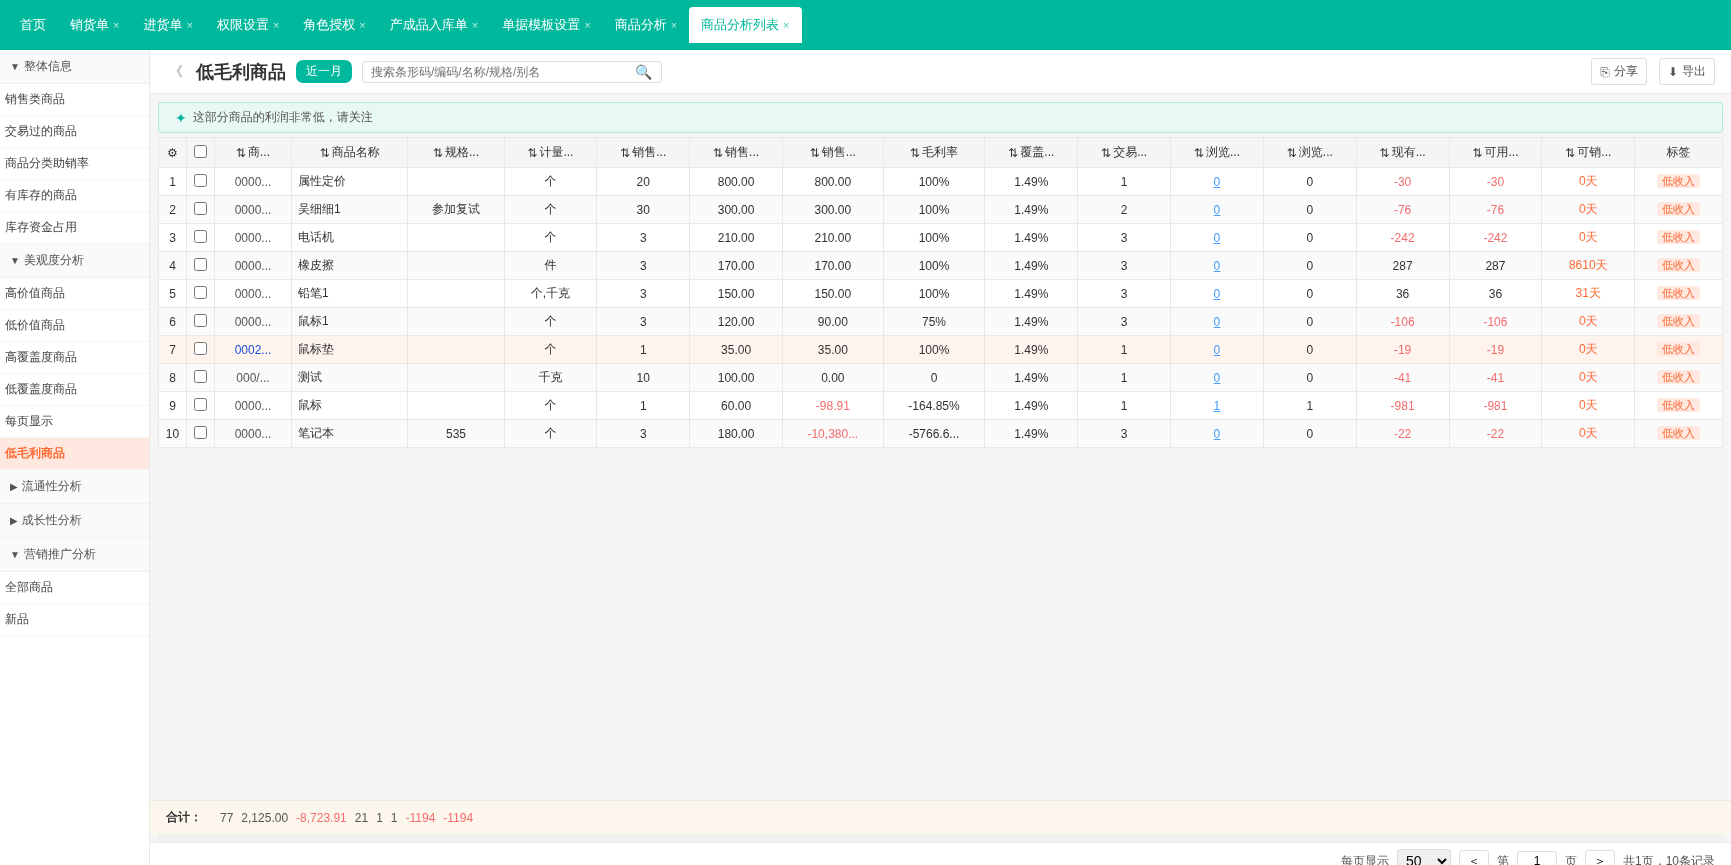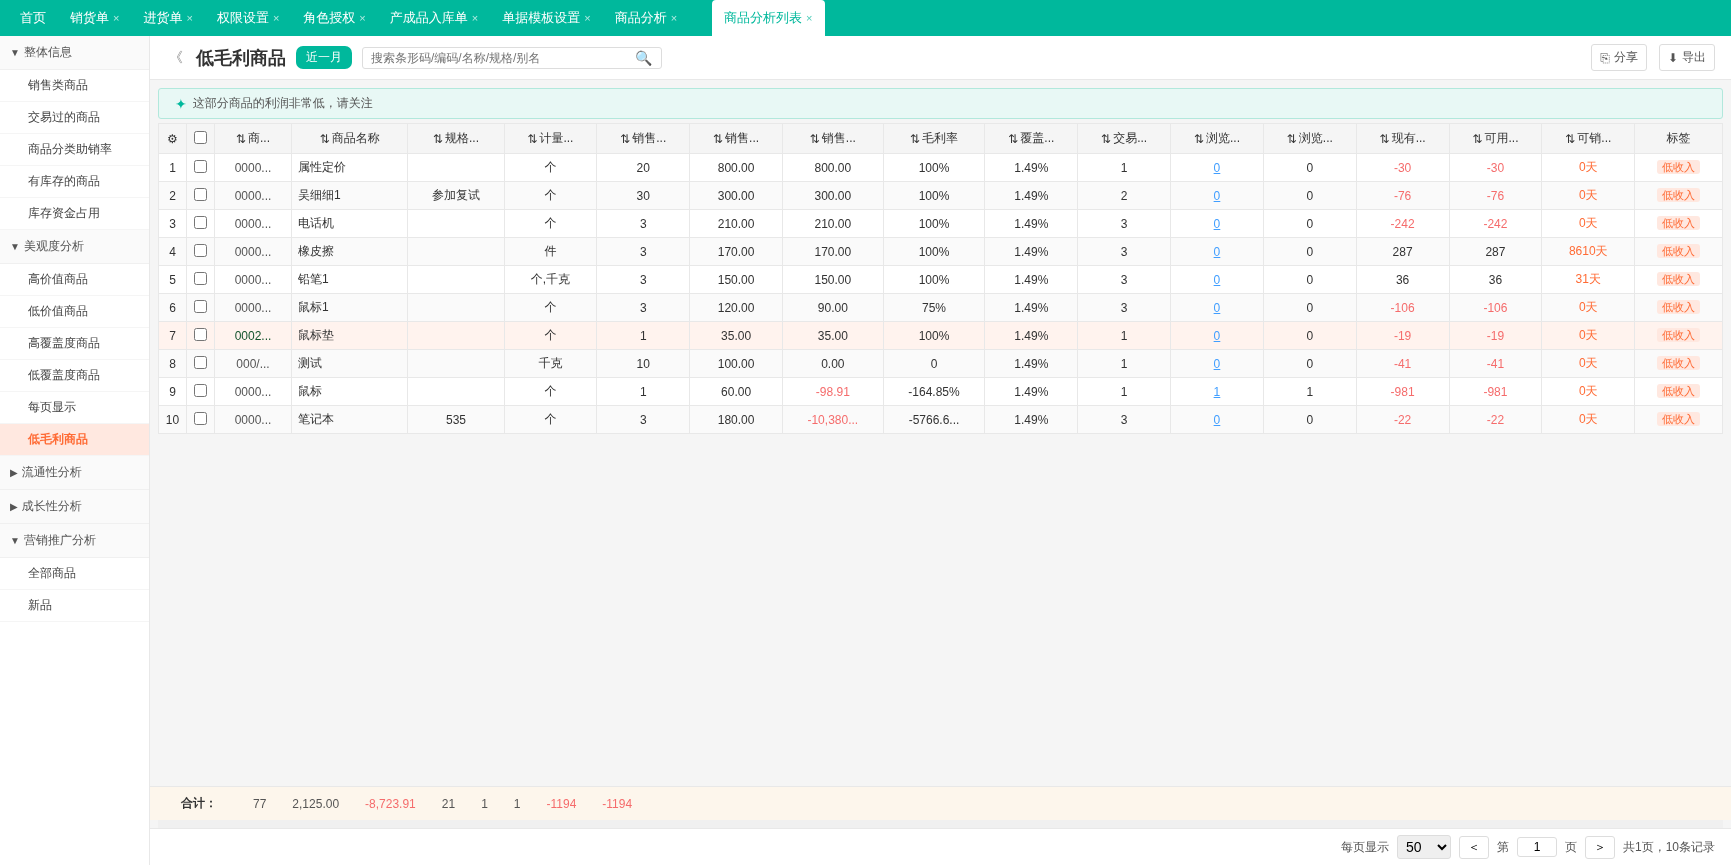--- a/index.html
+++ b/index.html
@@ -3,35 +3,35 @@
   <meta charset="utf-8">
   <style>
     * { box-sizing: border-box; margin: 0; padding: 0; }
     body { font-family: 'Microsoft YaHei', Arial, sans-serif; font-size: 12px; color: #333; background: #f5f5f5; }
 
     
     .top-nav {
       background: #00b89c;
       display: flex;
       align-items: center;
-      height: 36px;
+      height: 50px;
       padding: 0 8px;
       gap: 0;
     }
     .nav-item {
       color: #fff;
       padding: 0 12px;
       height: 36px;
       display: flex;
       align-items: center;
       cursor: pointer;
       font-size: 13px;
       white-space: nowrap;
     }
-    .nav-item.active { background: #fff; color: #00b89c; border-radius: 4px 4px 0 0; margin-left: 23px; }
+    .nav-item.active { background: #fff; color: #00b89c; border-radius: 4px 4px 0 0; }
     .nav-item .close-x { margin-left: 4px; font-size: 11px; opacity: 0.7; }
 
     
     .main-layout {
       display: flex;
       height: calc(100vh - 36px);
       overflow: hidden;
     }
 
     
@@ -47,21 +47,21 @@
       align-items: center;
       padding: 8px 10px;
       font-size: 12px;
       color: #555;
       cursor: pointer;
       background: #fafafa;
       border-bottom: 1px solid #f0f0f0;
     }
     .sidebar-group-header .arrow { margin-right: 4px; font-size: 10px; }
     .sidebar-item {
-      padding: 7px 10px 7px 28px;
+      padding: 7px 10px 7px 5px;
       font-size: 12px;
       color: #444;
       cursor: pointer;
       border-bottom: 1px solid #f5f5f5;
     }
     .sidebar-item.active { background: #ffe8e0; color: #ff6b35; font-weight: bold; }
 
     
     .content-area {
       flex: 1;
@@ -193,24 +193,24 @@
       color: #ff6b35; 
       border-radius: 3px; 
       padding: 1px 5px; 
       font-size: 11px;
     }
 
     
     .footer-bar {
       background: #fdf6ec;
       border-top: 1px solid #e8e8e8;
-      padding: 8px 31px;
-      display: flex;
-      align-items: center;
-      gap: 26px;
+      padding: 8px 16px;
+      display: flex;
+      align-items: center;
+      gap: 8px;
       font-size: 12px;
       color: #555;
       flex-shrink: 0;
     }
     .footer-bar .total-label { color: #333; font-weight: bold; margin-right: 10px; }
 
     
     .pagination-bar {
       background: #fff;
       border-top: 1px solid #e8e8e8;
@@ -595,21 +595,21 @@
       <td><span class="text-link">0</span></td>
       <td>0</td>
       <td class="text-red">-106</td>
       <td class="text-red">-106</td>
       <td class="text-orange">0天</td>
       <td><span class="tag-low">低收入</span></td>
     </tr>
             <tr class="highlighted">
       <td>7</td>
       <td><input type="checkbox" style=""></td>
-      <td style="color:#14532d">0002...</td>
+      <td style="color:#1d4ed8">0002...</td>
       <td style="text-align:left;padding-left:6px">鼠标垫</td>
       <td></td>
       <td>个</td>
       <td>1</td>
       <td>35.00</td>
       <td class="">35.00</td>
       <td>100%</td>
       <td>1.49%</td>
       <td>1</td>
       <td><span class="text-link">0</span></td>

